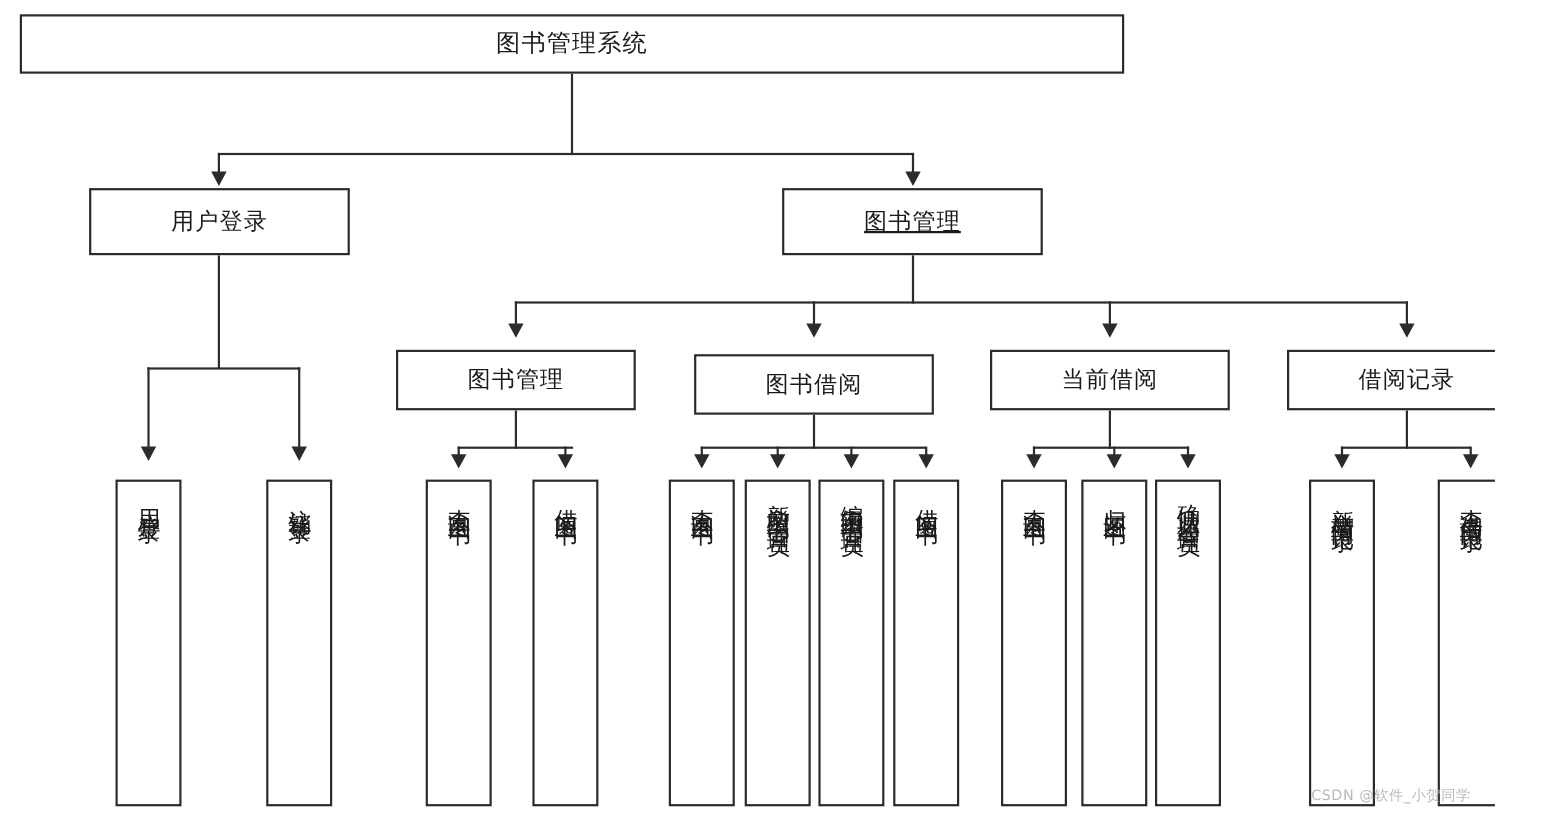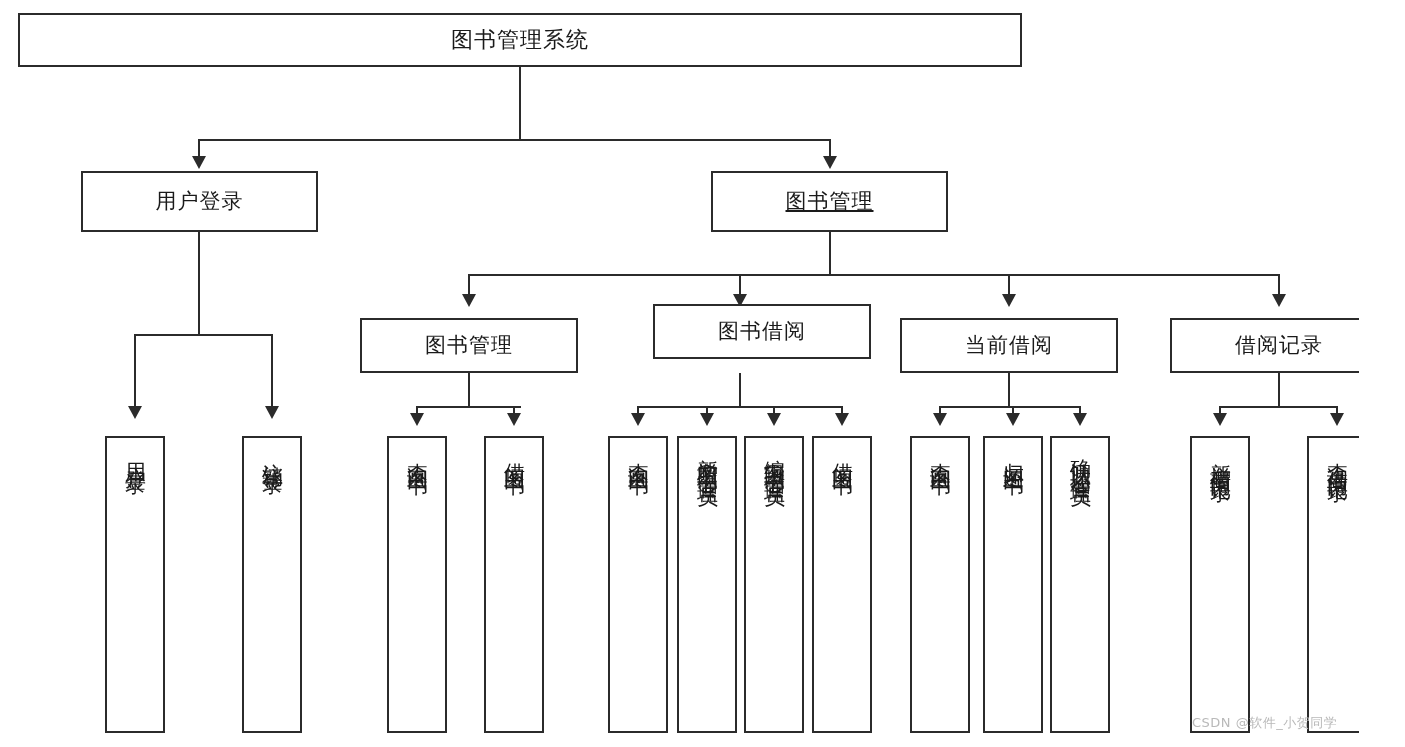--- a/index.html
+++ b/index.html
@@ -143,21 +143,21 @@
   <div class="node" style="left:81px;top:171px;width:237px;height:61px;">
     <span class="label">用户登录</span>
   </div>
   <div class="node" style="left:711px;top:171px;width:237px;height:61px;text-decoration:underline;">
     <span class="label">图书管理</span>
   </div>
 
   <div class="node" style="left:360px;top:318px;width:218px;height:55px;">
     <span class="label">图书管理</span>
   </div>
-  <div class="node" style="left:631px;top:304px;width:218px;height:55px;margin-left:22px;">
+  <div class="node" style="left:631px;top:322px;width:218px;height:55px;">
     <span class="label">图书借阅</span>
   </div>
   <div class="node" style="left:1170px;top:318px;width:218px;height:55px;">
     <span class="label">借阅记录</span>
   </div>
   <div class="node" style="left:900px;top:318px;width:218px;height:55px;">
     <span class="label">当前借阅</span>
   </div>
 
   <div class="node leaf" style="left:105px;top:436px;width:60px;height:297px;">

